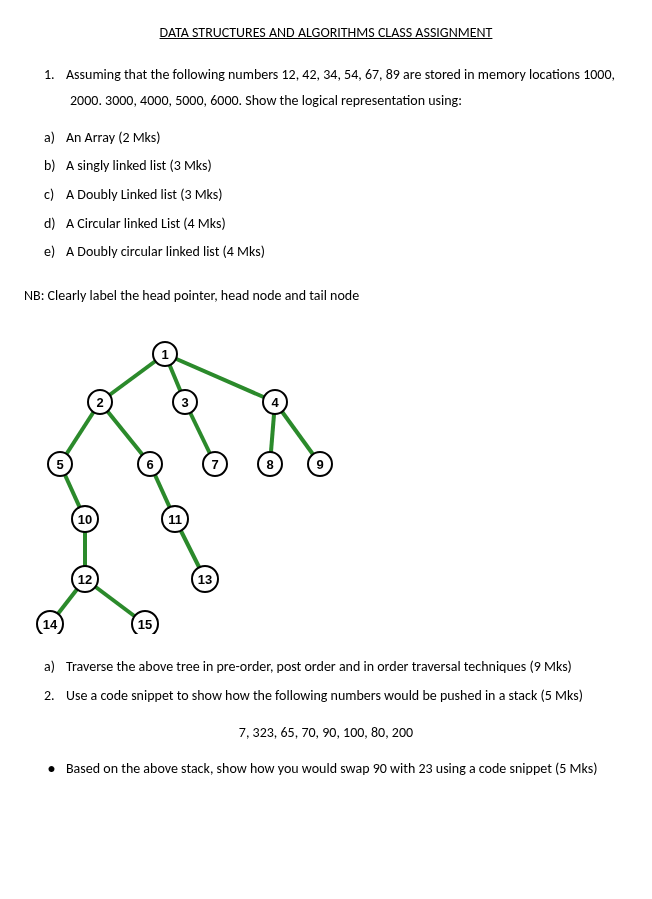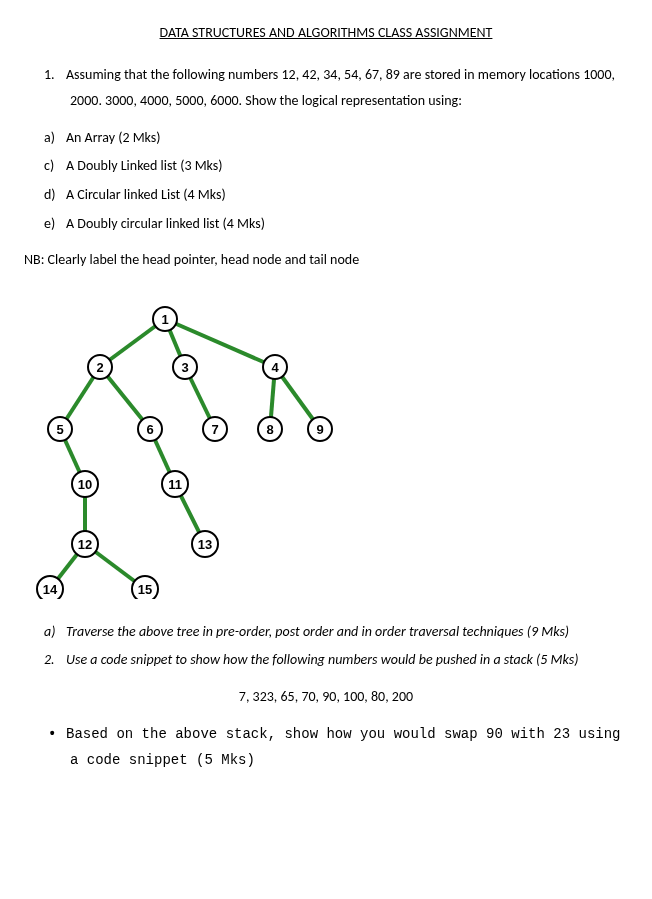--- a/index.html
+++ b/index.html
@@ -25,41 +25,39 @@
     .q-item {
       margin-bottom: 2px;
     }
     .q-marker {
       display: inline-block;
       width: 22px;
       margin-left: -26px;
     }
     .sub-list {
       padding-left: 50px;
-      margin-bottom: 10px;
+      margin-bottom: 17px;
     }
     .nb {
       margin: 8px 0 15px 4px;
     }
     .tree-wrap {
       margin: 10px 0 20px 0;
     }
     .q2-sub {
       padding-left: 50px;
       margin-top: 8px;
-      font-style: italic;
     }
     .stack-vals {
       margin: 10px 0;
       text-align: center;
     }
     .bullet-list {
       padding-left: 50px;
       margin-top: 3px;
-      font-family: Liberation Mono, monospace;
     }
     .bullet-marker {
       display:inline-block;
       width:18px;
       margin-left:-22px;
       font-weight:bold;
     }
     svg { display:block; }
   </style>
 </head>
@@ -68,20 +66,21 @@
 <div class="title">DATA STRUCTURES AND ALGORITHMS CLASS ASSIGNMENT</div>
 
 <div class="q-list">
   <div class="q-item">
     <span class="q-marker">1.</span><span>Assuming that the following numbers 12, 42, 34, 54, 67, 89 are stored in memory locations 1000, 2000. 3000, 4000, 5000, 6000. Show the logical representation using:</span>
   </div>
 </div>
 
 <div class="sub-list">
   <div class="q-item"><span class="q-marker">a)</span><span>An Array (2 Mks)</span></div>
+  <div class="q-item"><span class="q-marker">b)</span><span>A singly linked list (3 Mks)</span></div>
   <div class="q-item"><span class="q-marker">c)</span><span>A Doubly Linked list (3 Mks)</span></div>
   <div class="q-item"><span class="q-marker">d)</span><span>A Circular linked List (4 Mks)</span></div>
   <div class="q-item"><span class="q-marker">e)</span><span>A Doubly circular linked list (4 Mks)</span></div>
 </div>
 
 <div class="nb">NB: Clearly label the head pointer, head node and tail node</div>
 
 <div class="tree-wrap">
 <svg width="320" height="310" viewBox="0 0 320 310">
   <g stroke="#2b8a2b" stroke-width="4" fill="none">

